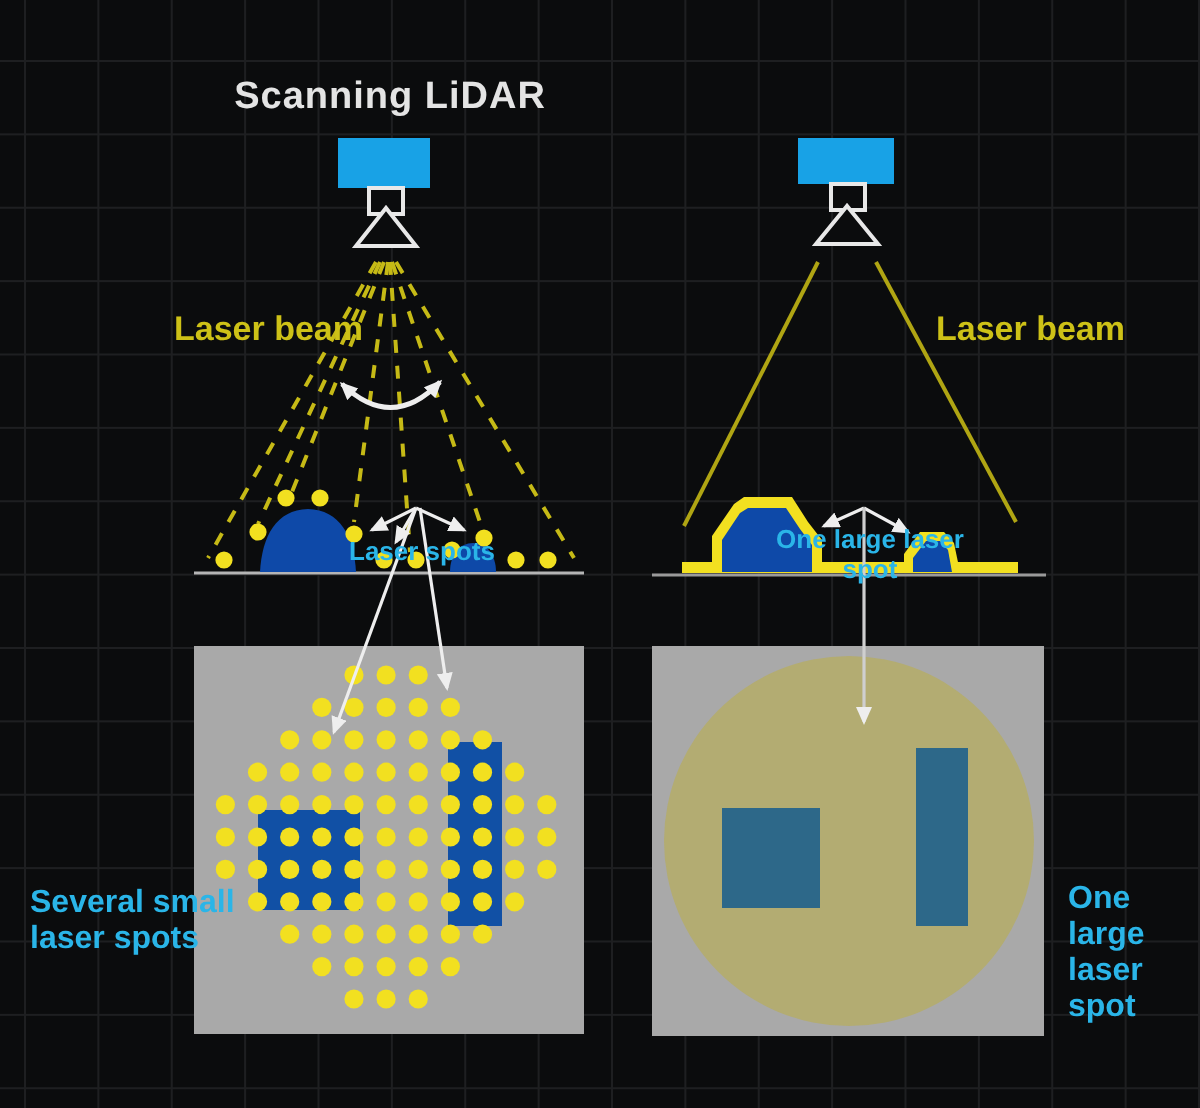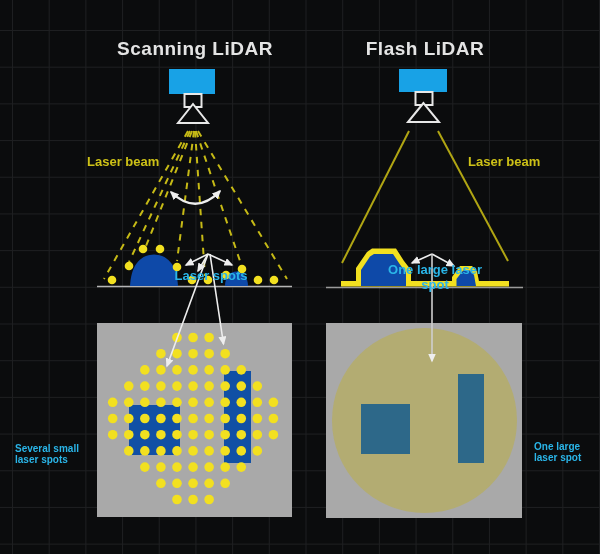--- a/index.html
+++ b/index.html
@@ -9,24 +9,24 @@
     background-image:
       linear-gradient(#1e1f21 1px, transparent 1px),
       linear-gradient(90deg, #1e1f21 1px, transparent 1px);
     background-size:36.7px 36.7px;
     background-position:12px 30px;
     font-family:"Liberation Sans", sans-serif;
   }
   .stage svg{position:absolute;left:0;top:0;}
   .lbl{position:absolute;white-space:pre-line;line-height:1.12;}
   .title{font-size:19px;font-weight:700;color:#e4e4e4;text-align:center;letter-spacing:0.5px;}
-  .yellow{color:#cdc117;font-size:13px;font-weight:600;}
+  .yellow{color:#cdc117;font-size:17px;font-weight:600;}
   .cyan{color:#2ab5e8;font-size:13px;font-weight:600;margin-top:31px;}
   .white{color:#dedede;font-size:13px;font-weight:600;}
-  .small{font-size:10px;}
+  .small{font-size:16px;}
 </style>
 </head>
 <body>
 
 <div class="stage">
 
   <svg width="600" height="554" viewBox="0 0 600 554">
     <defs>
       <marker id="ah" markerUnits="userSpaceOnUse" markerWidth="10" markerHeight="10" refX="7.5" refY="4" orient="auto-start-reverse">
         <path d="M0,0 L9,4 L0,8 Z" fill="#eeeeee"></path>
@@ -198,21 +198,20 @@
 
     <g>
       <rect x="399" y="69" width="48" height="23" fill="#18a2e6"></rect>
       <rect x="415.5" y="92" width="17" height="13" fill="#0b0c0d" stroke="#e8e8e8" stroke-width="2"></rect>
       <path d="M423.5,103 L408,122 L439,122 Z" fill="#0b0c0d" stroke="#e8e8e8" stroke-width="2"></path>
     </g>
   </svg>
 
   <div class="lbl title" style="left:110px;top:38px;width:170px;">Scanning LiDAR</div>
 
-  <div class="lbl title" style="left:340px;top:38px;width:170px;">Flash LiDAR</div>
 
   <div class="lbl yellow" style="left:87px;top:155px;">Laser beam</div>
 
   <div class="lbl yellow" style="left:468px;top:155px;">Laser beam</div>
 
 
   <div class="lbl cyan" style="left:161px;top:238px;width:100px;text-align:center;">Laser spots</div>
 
   <div class="lbl cyan" style="left:374px;top:232px;width:122px;text-align:center;">One large laser spot</div>
 

